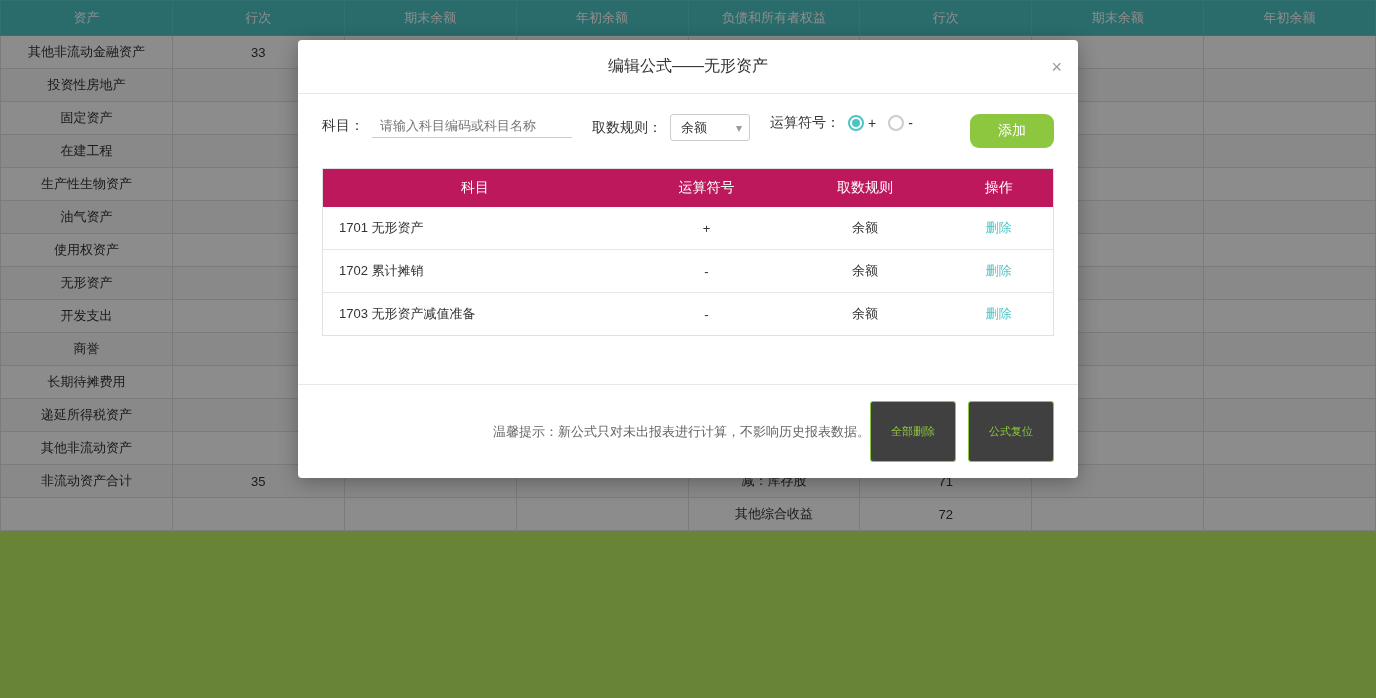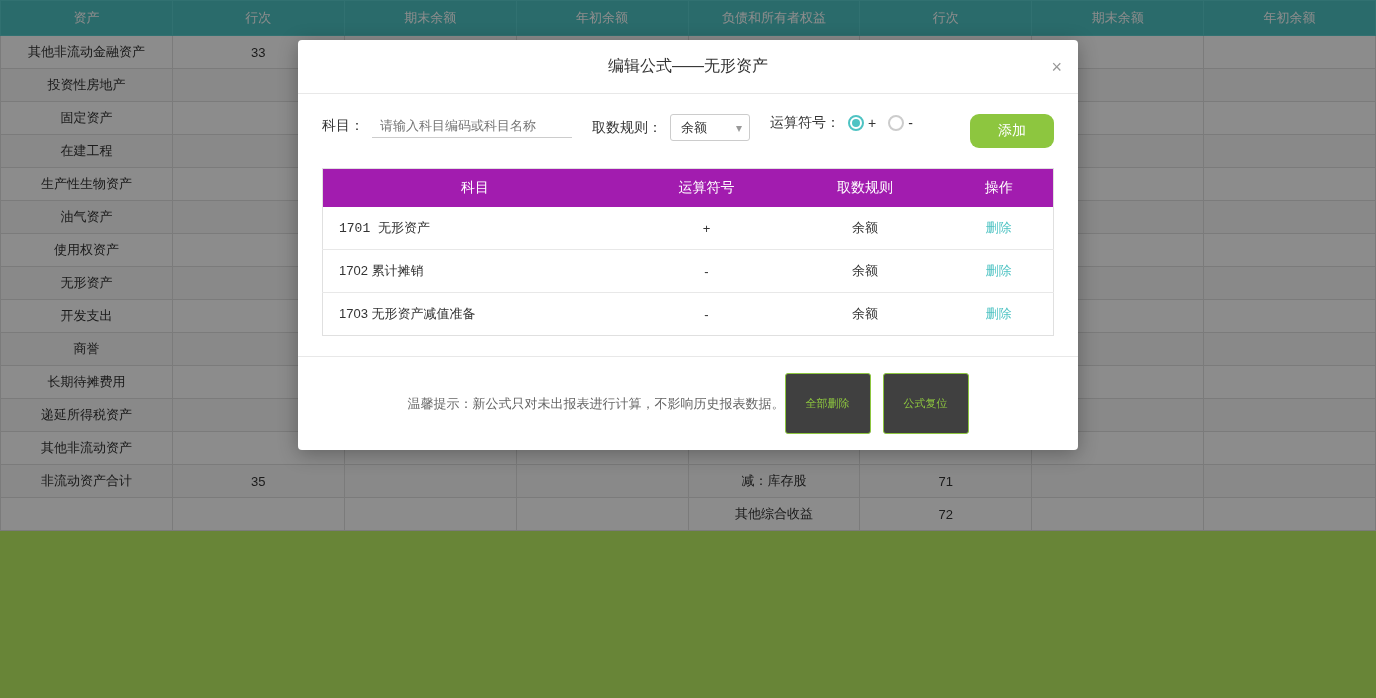--- a/index.html
+++ b/index.html
@@ -222,21 +222,21 @@
     }
 
     
     .data-table {
       width: 100%;
       border-collapse: collapse;
       border: 1px solid #e0e0e0;
     }
 
     .data-table thead tr th {
-      background: #a21caf;
+      background: #be185d;
       color: #fff;
       padding: 10px 16px;
       text-align: center;
       font-weight: normal;
       font-size: 14px;
       border: none;
     }
 
     .data-table tbody tr td {
       padding: 12px 16px;
@@ -255,21 +255,22 @@
       cursor: pointer;
       text-decoration: none;
     }
 
     
     .modal-footer {
       padding: 16px 24px;
       border-top: 1px solid #e8e8e8;
       display: flex;
       align-items: center;
-      justify-content: center;
+      justify-content: flex-end;
+      margin-top: 28px;
     }
 
     .footer-tip {
       color: #666;
       font-size: 13px;
     }
 
     .footer-buttons {
       display: flex;
       gap: 12px;
@@ -506,21 +507,21 @@
         <thead>
           <tr>
             <th>科目</th>
             <th>运算符号</th>
             <th>取数规则</th>
             <th>操作</th>
           </tr>
         </thead>
         <tbody id="formula-tbody">
         <tr>
-              <td style="text-align: left; font-family: Liberation Mono, monospace;">1701 无形资产</td>
+              <td style="text-align: left;">1701 无形资产</td>
               <td>+</td>
               <td>余额</td>
               <td><a class="link-delete" href="#">删除</a></td>
             </tr>
             <tr>
               <td style="text-align: left;">1702 累计摊销</td>
               <td>-</td>
               <td>余额</td>
               <td><a class="link-delete" href="#">删除</a></td>
             </tr>

